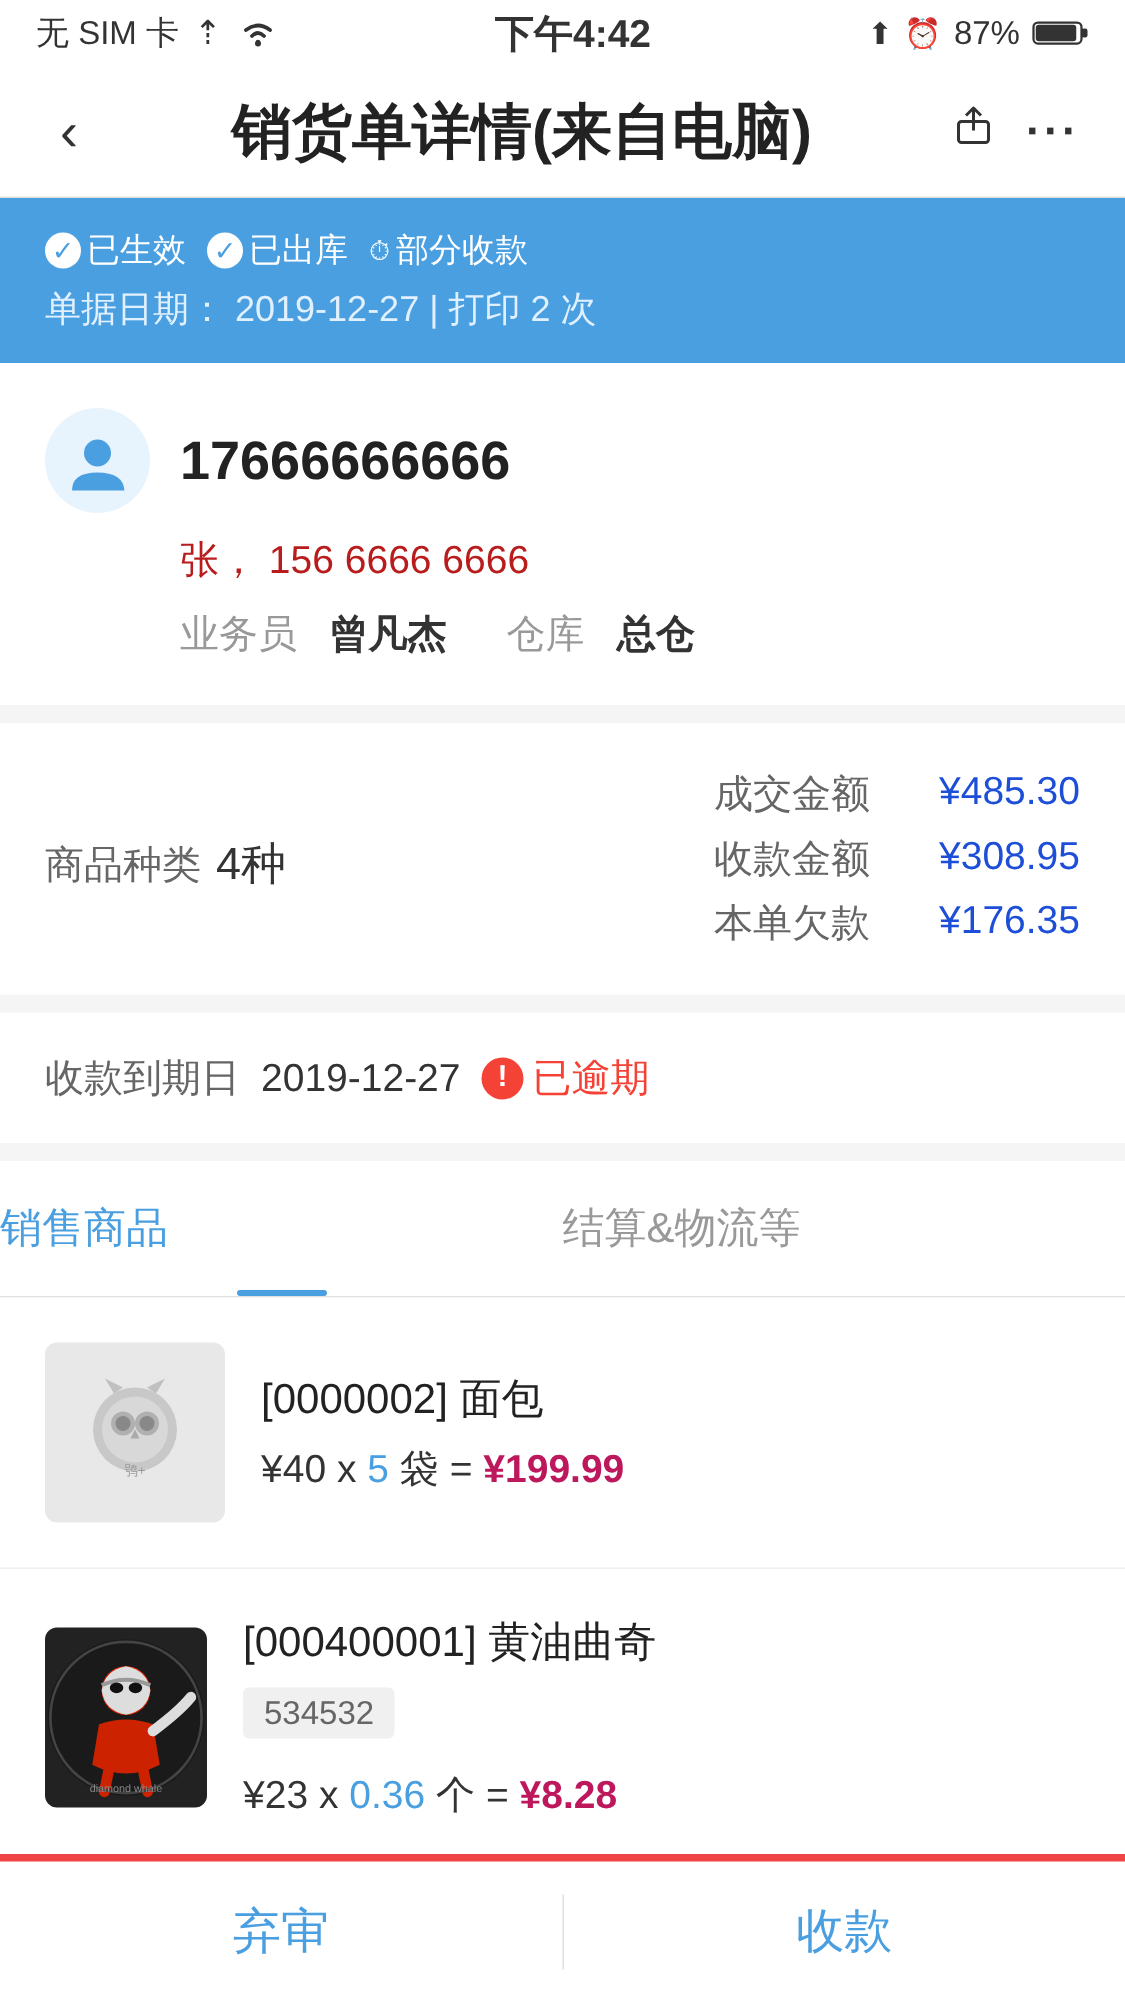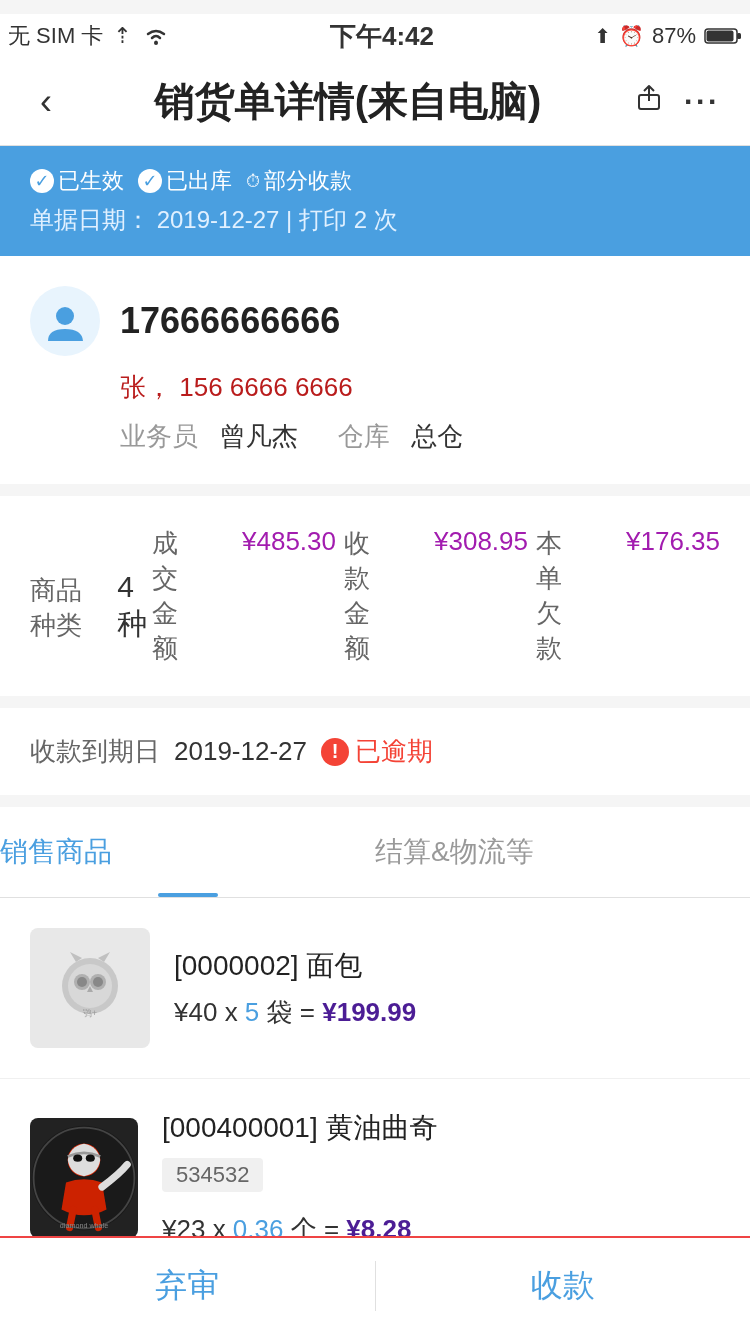--- a/index.html
+++ b/index.html
@@ -13,24 +13,23 @@
       color: #333;
     }
 
     
     .status-bar {
       height: 44px;
       background: #fff;
       display: flex;
       align-items: center;
       justify-content: space-between;
-      padding: 0 8px;
+      padding: 0 24px;
       font-size: 24px;
       font-weight: 500;
-      margin-top: 14px;
     }
     .status-left { display: flex; align-items: center; gap: 10px; }
     .status-center { font-size: 26px; font-weight: 600; }
     .status-right { display: flex; align-items: center; gap: 8px; font-size: 22px; }
 
     
     .nav-bar {
       height: 88px;
       background: #fff;
       display: flex;
@@ -135,21 +134,21 @@
     }
     .customer-meta {
       display: flex;
       align-items: center;
       gap: 40px;
       padding-left: 90px;
       font-size: 26px;
       color: #666;
     }
     .meta-label { color: #999; }
-    .meta-value { color: #333; font-weight: 400; }
+    .meta-value { color: #333; font-weight: 700; }
 
     
     .summary-section {
       background: #fff;
       padding: 30px;
       margin-bottom: 12px;
     }
     .summary-row {
       display: flex;
       justify-content: space-between;
@@ -163,31 +162,31 @@
       color: #666;
       margin-top: 44px;
     }
     .summary-count {
       font-size: 30px;
       color: #333;
       font-weight: 500;
     }
     .summary-right {
       display: flex;
-      flex-direction: row;
+      flex-direction: column;
       align-items: flex-end;
       gap: 8px;
     }
     .amount-row {
       display: flex;
       gap: 20px;
       font-size: 26px;
     }
     .amount-label { color: #666; }
-    .amount-value { color: #a21caf; font-weight: 500; min-width: 120px; text-align: right; }
+    .amount-value { color: #1d4ed8; font-weight: 500; min-width: 120px; text-align: right; }
 
     
     .due-section {
       background: #fff;
       padding: 26px 30px;
       margin-bottom: 12px;
       display: flex;
       align-items: center;
       gap: 14px;
       font-size: 26px;
@@ -289,30 +288,30 @@
       font-size: 22px;
       padding: 4px 14px;
       border-radius: 4px;
       margin-bottom: 10px;
     }
     .product-price {
       font-size: 26px;
       color: #333;
     }
     .product-price .qty { color: #4A9FE0; }
-    .product-price .total { color: #4c1d95; font-weight: 600; }
+    .product-price .total { color: #be185d; font-weight: 600; }
 
     
     .bottom-bar {
       position: fixed;
       bottom: 0;
       width: 750px;
       height: 98px;
       background: #fff;
-      border-top: 2px solid #ef4444;
+      border-top: 5px solid #ef4444;
       display: flex;
       align-items: center;
     }
     .bottom-btn {
       flex: 1;
       text-align: center;
       font-size: 32px;
       font-weight: 500;
       cursor: pointer;
       padding: 20px 0;

